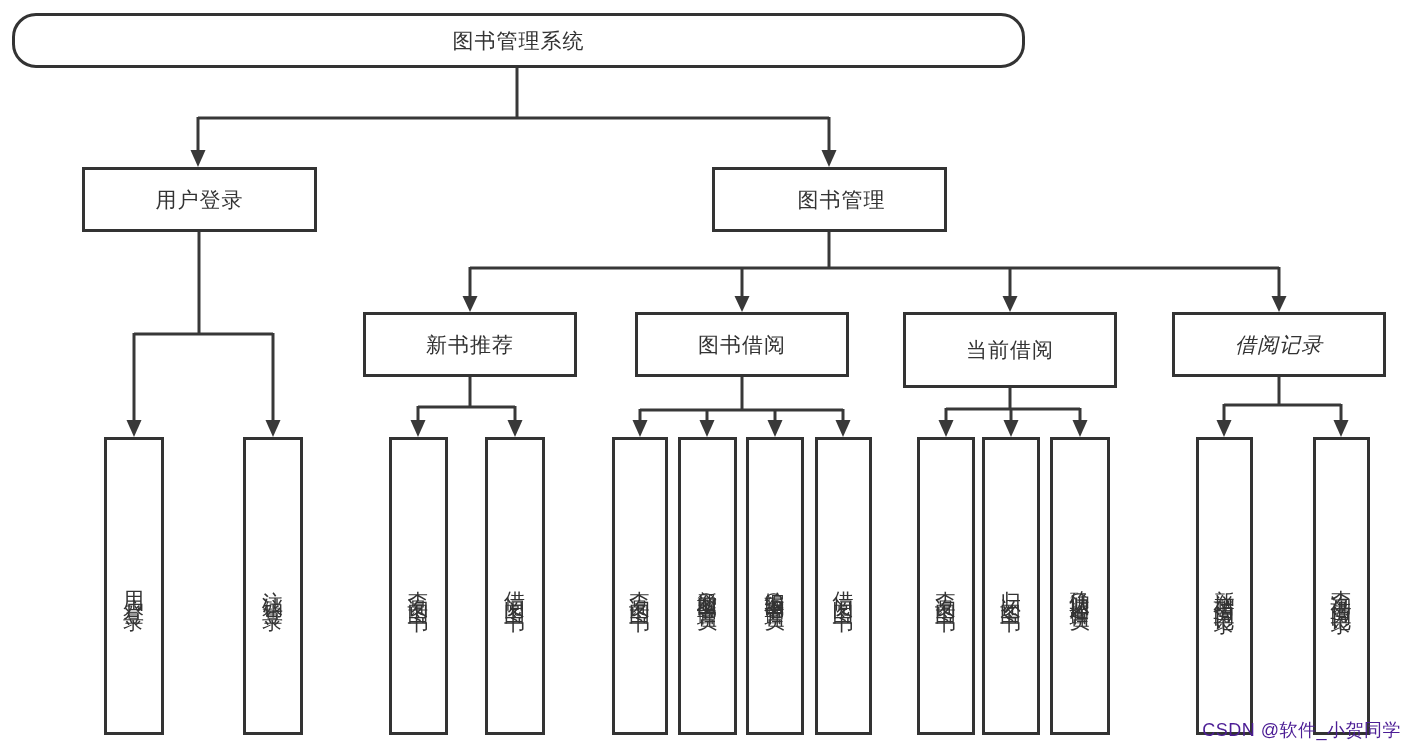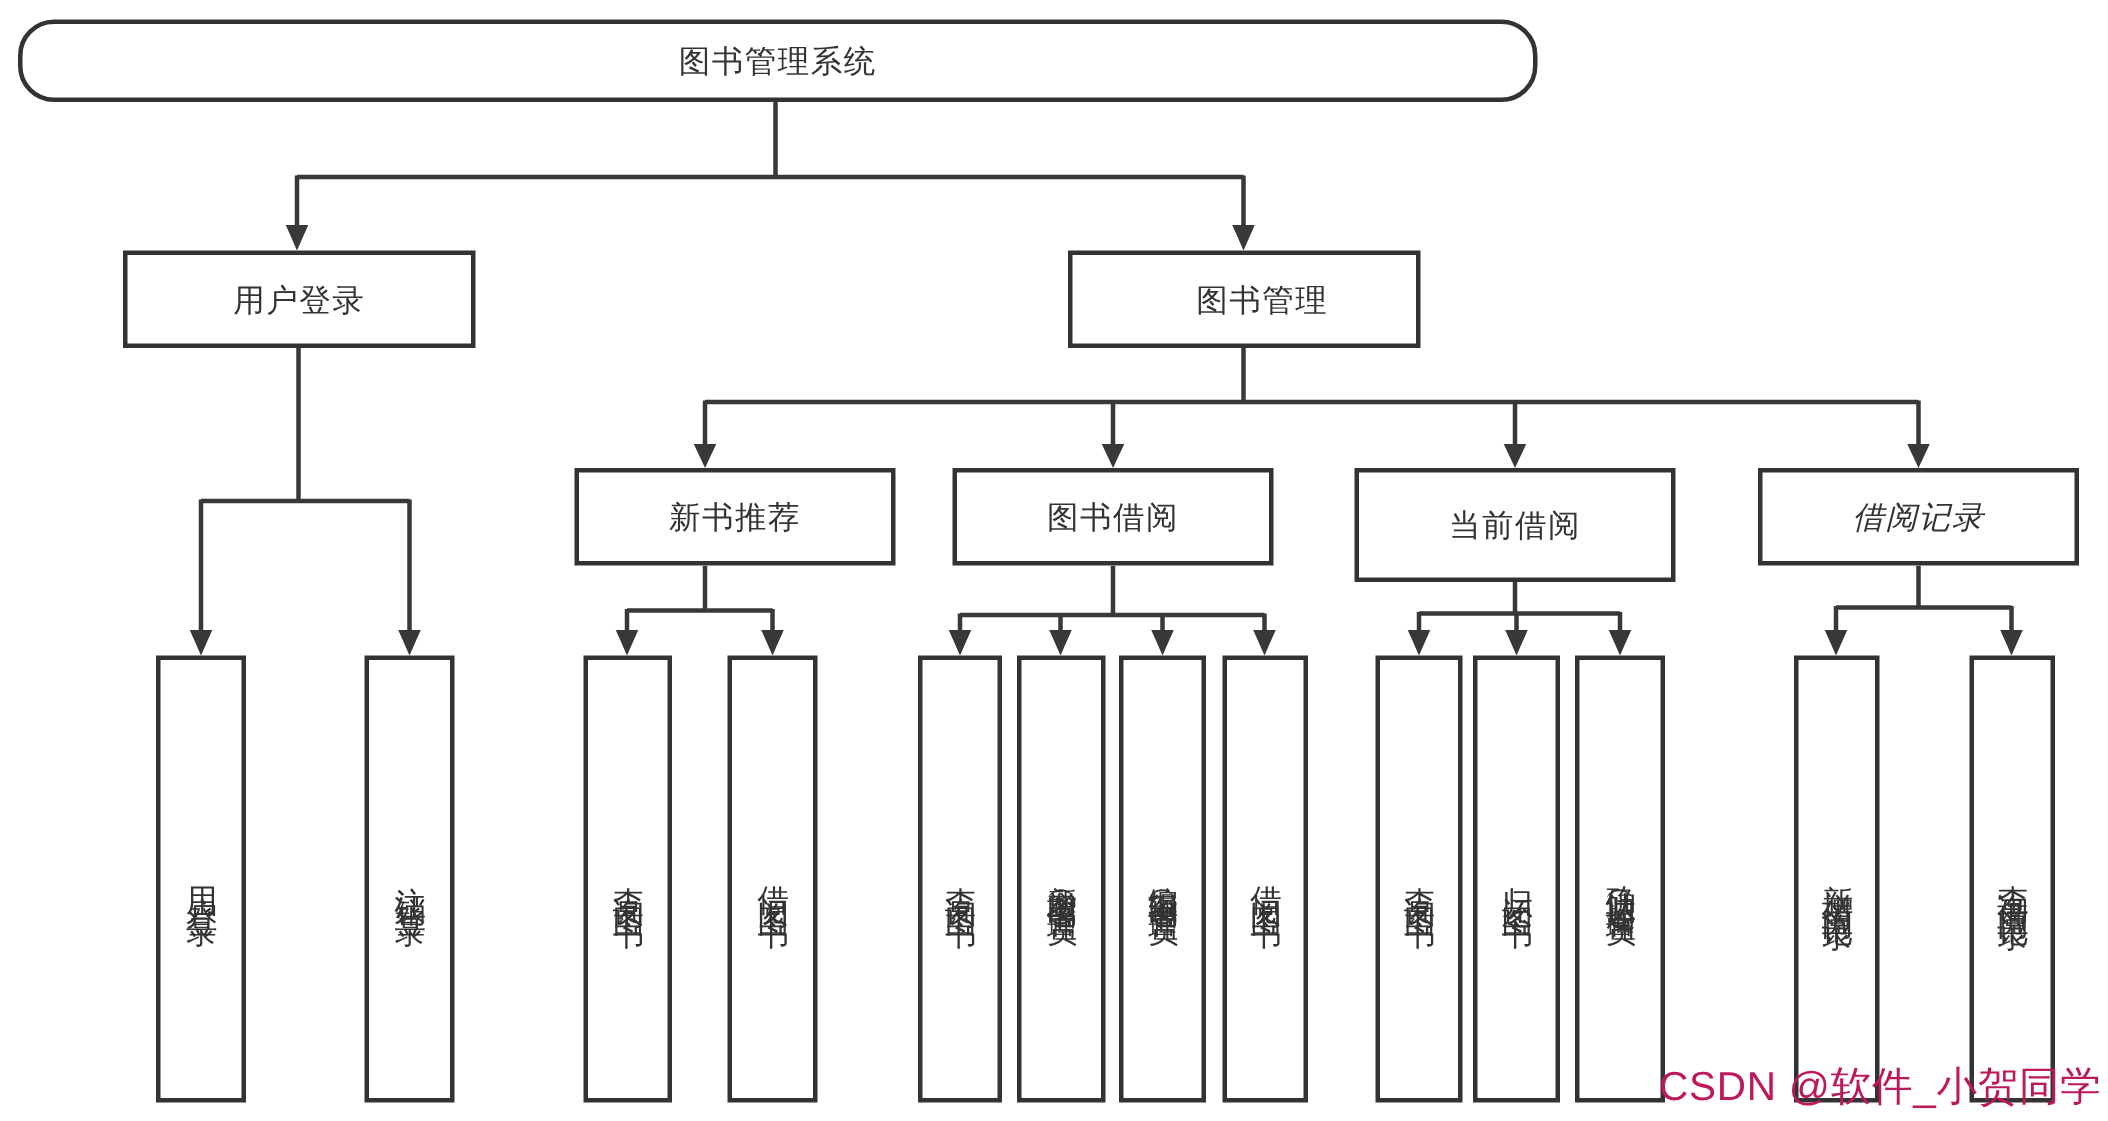--- a/index.html
+++ b/index.html
@@ -24,22 +24,22 @@
   .leaf{
     writing-mode:vertical-lr;
     font-size:21px;
     letter-spacing:7px;
     line-height:1;
     padding-top:4px;
   }
   .watermark{
     position:absolute;
     right:4px;bottom:5px;
-    font-size:27px;
-    color:#be185d;
+    font-size:18px;
+    color:#4c1d95;
     letter-spacing:0.5px;
     white-space:nowrap;
   }
 </style>
 </head>
 <body>
 
 <div class="canvas">
 
   <svg class="wires" viewBox="0 0 1405 747" xmlns="http://www.w3.org/2000/svg">
@@ -113,21 +113,21 @@
       <polygon points="1216.5,420 1231.5,420 1224,437"></polygon>
       <polygon points="1333.5,420 1348.5,420 1341,437"></polygon>
     </g>
   </svg>
 
   <div class="node" style="left:12px;top:13px;width:1013px;height:55px;border-radius:24px;">图书管理系统</div>
 
   <div class="node" style="left:82px;top:167px;width:235px;height:65px;">用户登录</div>
   <div class="node" style="left:712px;top:167px;width:235px;height:65px;padding-left:24px;">图书管理</div>
 
-  <div class="node" style="left:363px;top:312px;width:214px;height:65px;margin-left:20px;">新书推荐</div>
+  <div class="node" style="left:363px;top:312px;width:214px;height:65px;">新书推荐</div>
   <div class="node" style="left:635px;top:312px;width:214px;height:65px;">图书借阅</div>
   <div class="node" style="left:903px;top:312px;width:214px;height:76px;">当前借阅</div>
   <div class="node" style="left:1172px;top:312px;width:214px;height:65px;font-style:italic;">借阅记录</div>
 
   <div class="leaf" style="left:104px;top:437px;width:60px;height:298px;">用户登录</div>
   <div class="leaf" style="left:243px;top:437px;width:60px;height:298px;">注销登录</div>
 
   <div class="leaf" style="left:389px;top:437px;width:59px;height:298px;">查询图书</div>
   <div class="leaf" style="left:485px;top:437px;width:60px;height:298px;">借阅图书</div>
 

